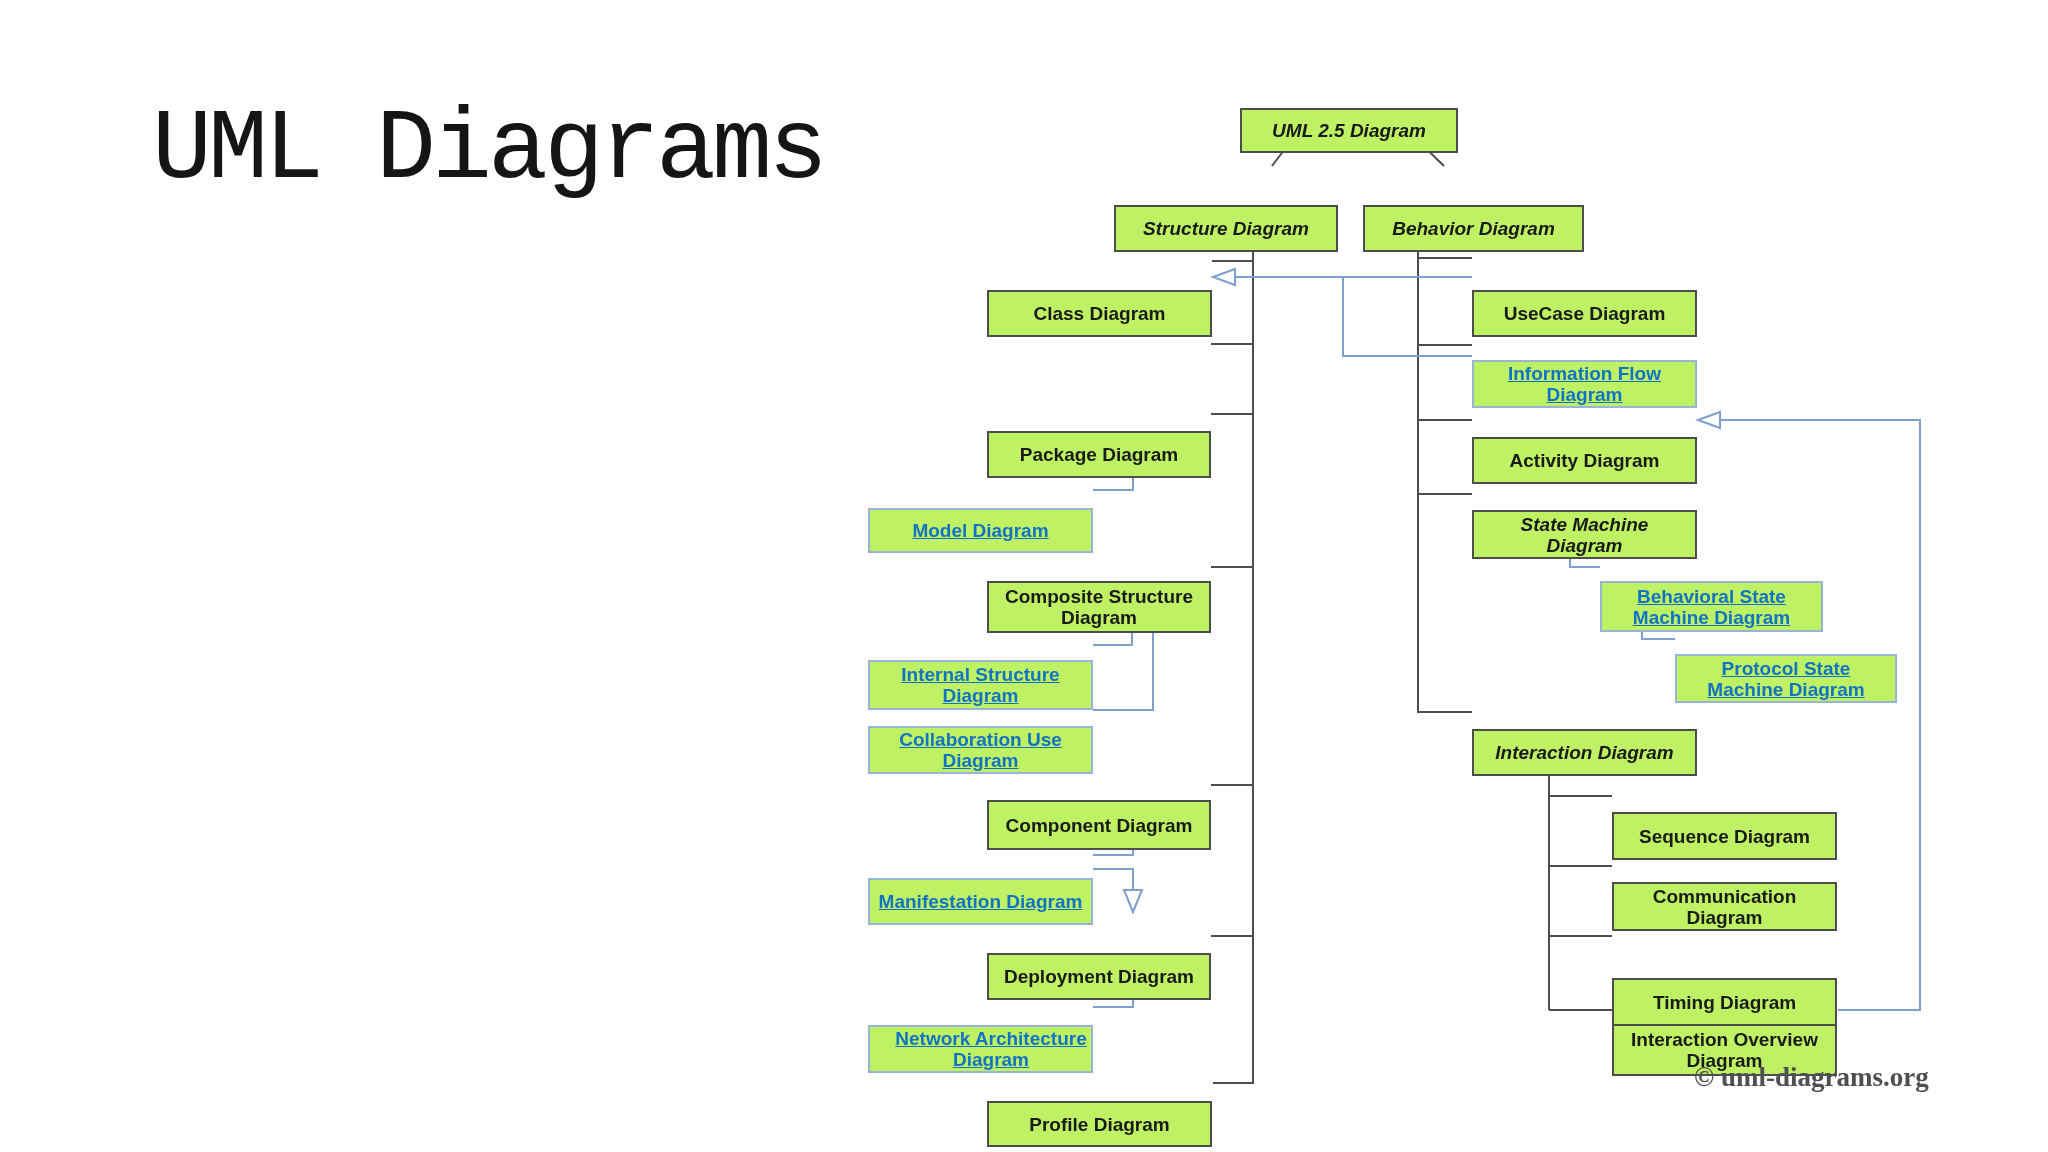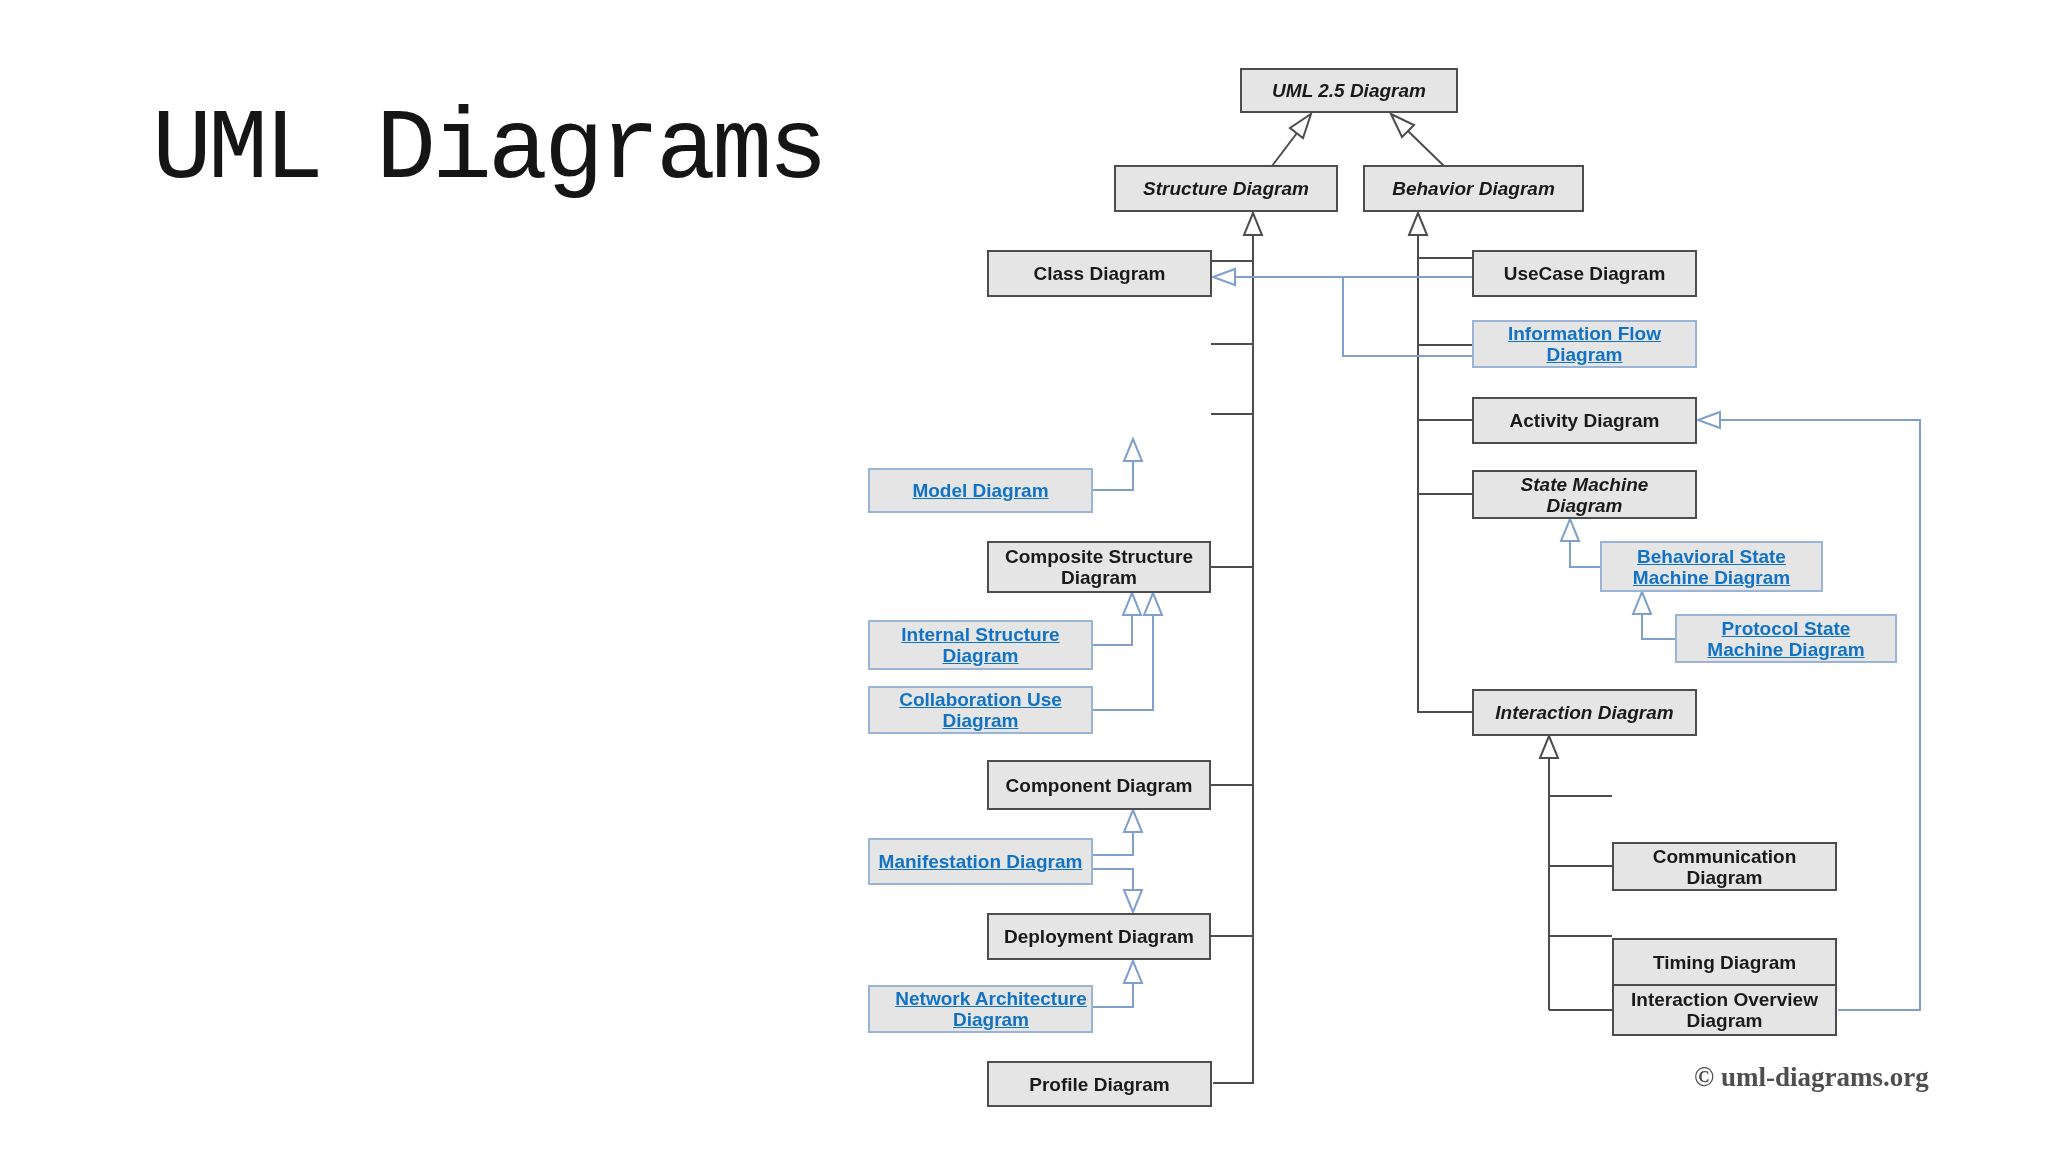--- a/index.html
+++ b/index.html
@@ -3,24 +3,24 @@
 <meta charset="utf-8">
 <style>
   html,body{margin:0;padding:0;background:#fff;}
   .stage{position:relative;width:2048px;height:1152px;background:#ffffff;overflow:hidden;
          font-family:"Liberation Sans",sans-serif;}
   .page-title{position:absolute;left:152px;top:98px;font-family:"Liberation Mono",monospace;
               font-size:100px;line-height:1.05;letter-spacing:-4px;color:#151515;white-space:nowrap;}
   .copyright{position:absolute;left:1694px;top:1062px;font-family:"Liberation Serif",serif;
              font-size:27px;font-weight:600;color:#4f4f4f;white-space:nowrap;}
   svg.wires{position:absolute;left:0;top:0;}
-  .node{position:absolute;box-sizing:border-box;background:#e5e5e5;border:2px solid #4d4d4d;
+  .node{position:absolute;box-sizing:border-box;background:#bef264;border:2px solid #4d4d4d;
         display:flex;align-items:center;justify-content:center;text-align:center;
         font-weight:bold;font-size:19px;line-height:21px;color:#1a1a1a;white-space:pre-line;
-        padding:1px 3px;}
+        padding:1px 3px;margin-top:40px;}
   .node.abstract{font-style:italic;}
   .node.unofficial{border-color:#9ab4d8;color:#1273c4;text-decoration:underline;}
 </style>
 </head>
 <body>
 
 <div class="stage">
 
   <div class="page-title">UML Diagrams</div>
 
@@ -89,20 +89,21 @@
       <polygon points="1642,592 1633,614 1651,614"></polygon>
       <polygon points="1698,420 1720,412 1720,428"></polygon>
     </g>
   </svg>
 
   <div class="node abstract" style="left:1240px;top:68px;width:218px;height:45px;">UML 2.5 Diagram</div>
   <div class="node abstract" style="left:1114px;top:165px;width:224px;height:47px;">Structure Diagram</div>
   <div class="node abstract" style="left:1363px;top:165px;width:221px;height:47px;">Behavior Diagram</div>
 
   <div class="node" style="left:987px;top:250px;width:225px;height:47px;">Class Diagram</div>
+  <div class="node" style="left:987px;top:391px;width:224px;height:47px;">Package Diagram</div>
   <div class="node unofficial" style="left:868px;top:468px;width:225px;height:45px;">Model Diagram</div>
   <div class="node" style="left:987px;top:541px;width:224px;height:52px;">Composite Structure
 Diagram</div>
   <div class="node unofficial" style="left:868px;top:620px;width:225px;height:50px;">Internal Structure
 Diagram</div>
   <div class="node unofficial" style="left:868px;top:686px;width:225px;height:48px;">Collaboration Use
 Diagram</div>
   <div class="node unofficial" style="left:868px;top:838px;width:225px;height:47px;">Manifestation Diagram</div>
   <div class="node" style="left:987px;top:760px;width:224px;height:50px;">Component Diagram</div>
   <div class="node" style="left:987px;top:913px;width:224px;height:47px;">Deployment Diagram</div>
@@ -114,20 +115,21 @@
   <div class="node unofficial" style="left:1472px;top:320px;width:225px;height:48px;">Information Flow
 Diagram</div>
   <div class="node" style="left:1472px;top:397px;width:225px;height:47px;">Activity Diagram</div>
   <div class="node abstract" style="left:1472px;top:470px;width:225px;height:49px;">State Machine
 Diagram</div>
   <div class="node unofficial" style="left:1600px;top:541px;width:223px;height:51px;">Behavioral State
 Machine Diagram</div>
   <div class="node unofficial" style="left:1675px;top:614px;width:222px;height:49px;">Protocol State
 Machine Diagram</div>
   <div class="node abstract" style="left:1472px;top:689px;width:225px;height:47px;">Interaction Diagram</div>
+  <div class="node" style="left:1612px;top:772px;width:225px;height:48px;">Sequence Diagram</div>
   <div class="node" style="left:1612px;top:842px;width:225px;height:49px;">Communication
 Diagram</div>
   <div class="node" style="left:1612px;top:938px;width:225px;height:48px;">Timing Diagram</div>
   <div class="node" style="left:1612px;top:984px;width:225px;height:52px;">Interaction Overview
 Diagram</div>
 
   <div class="copyright">© uml-diagrams.org</div>
 
 </div>
 

